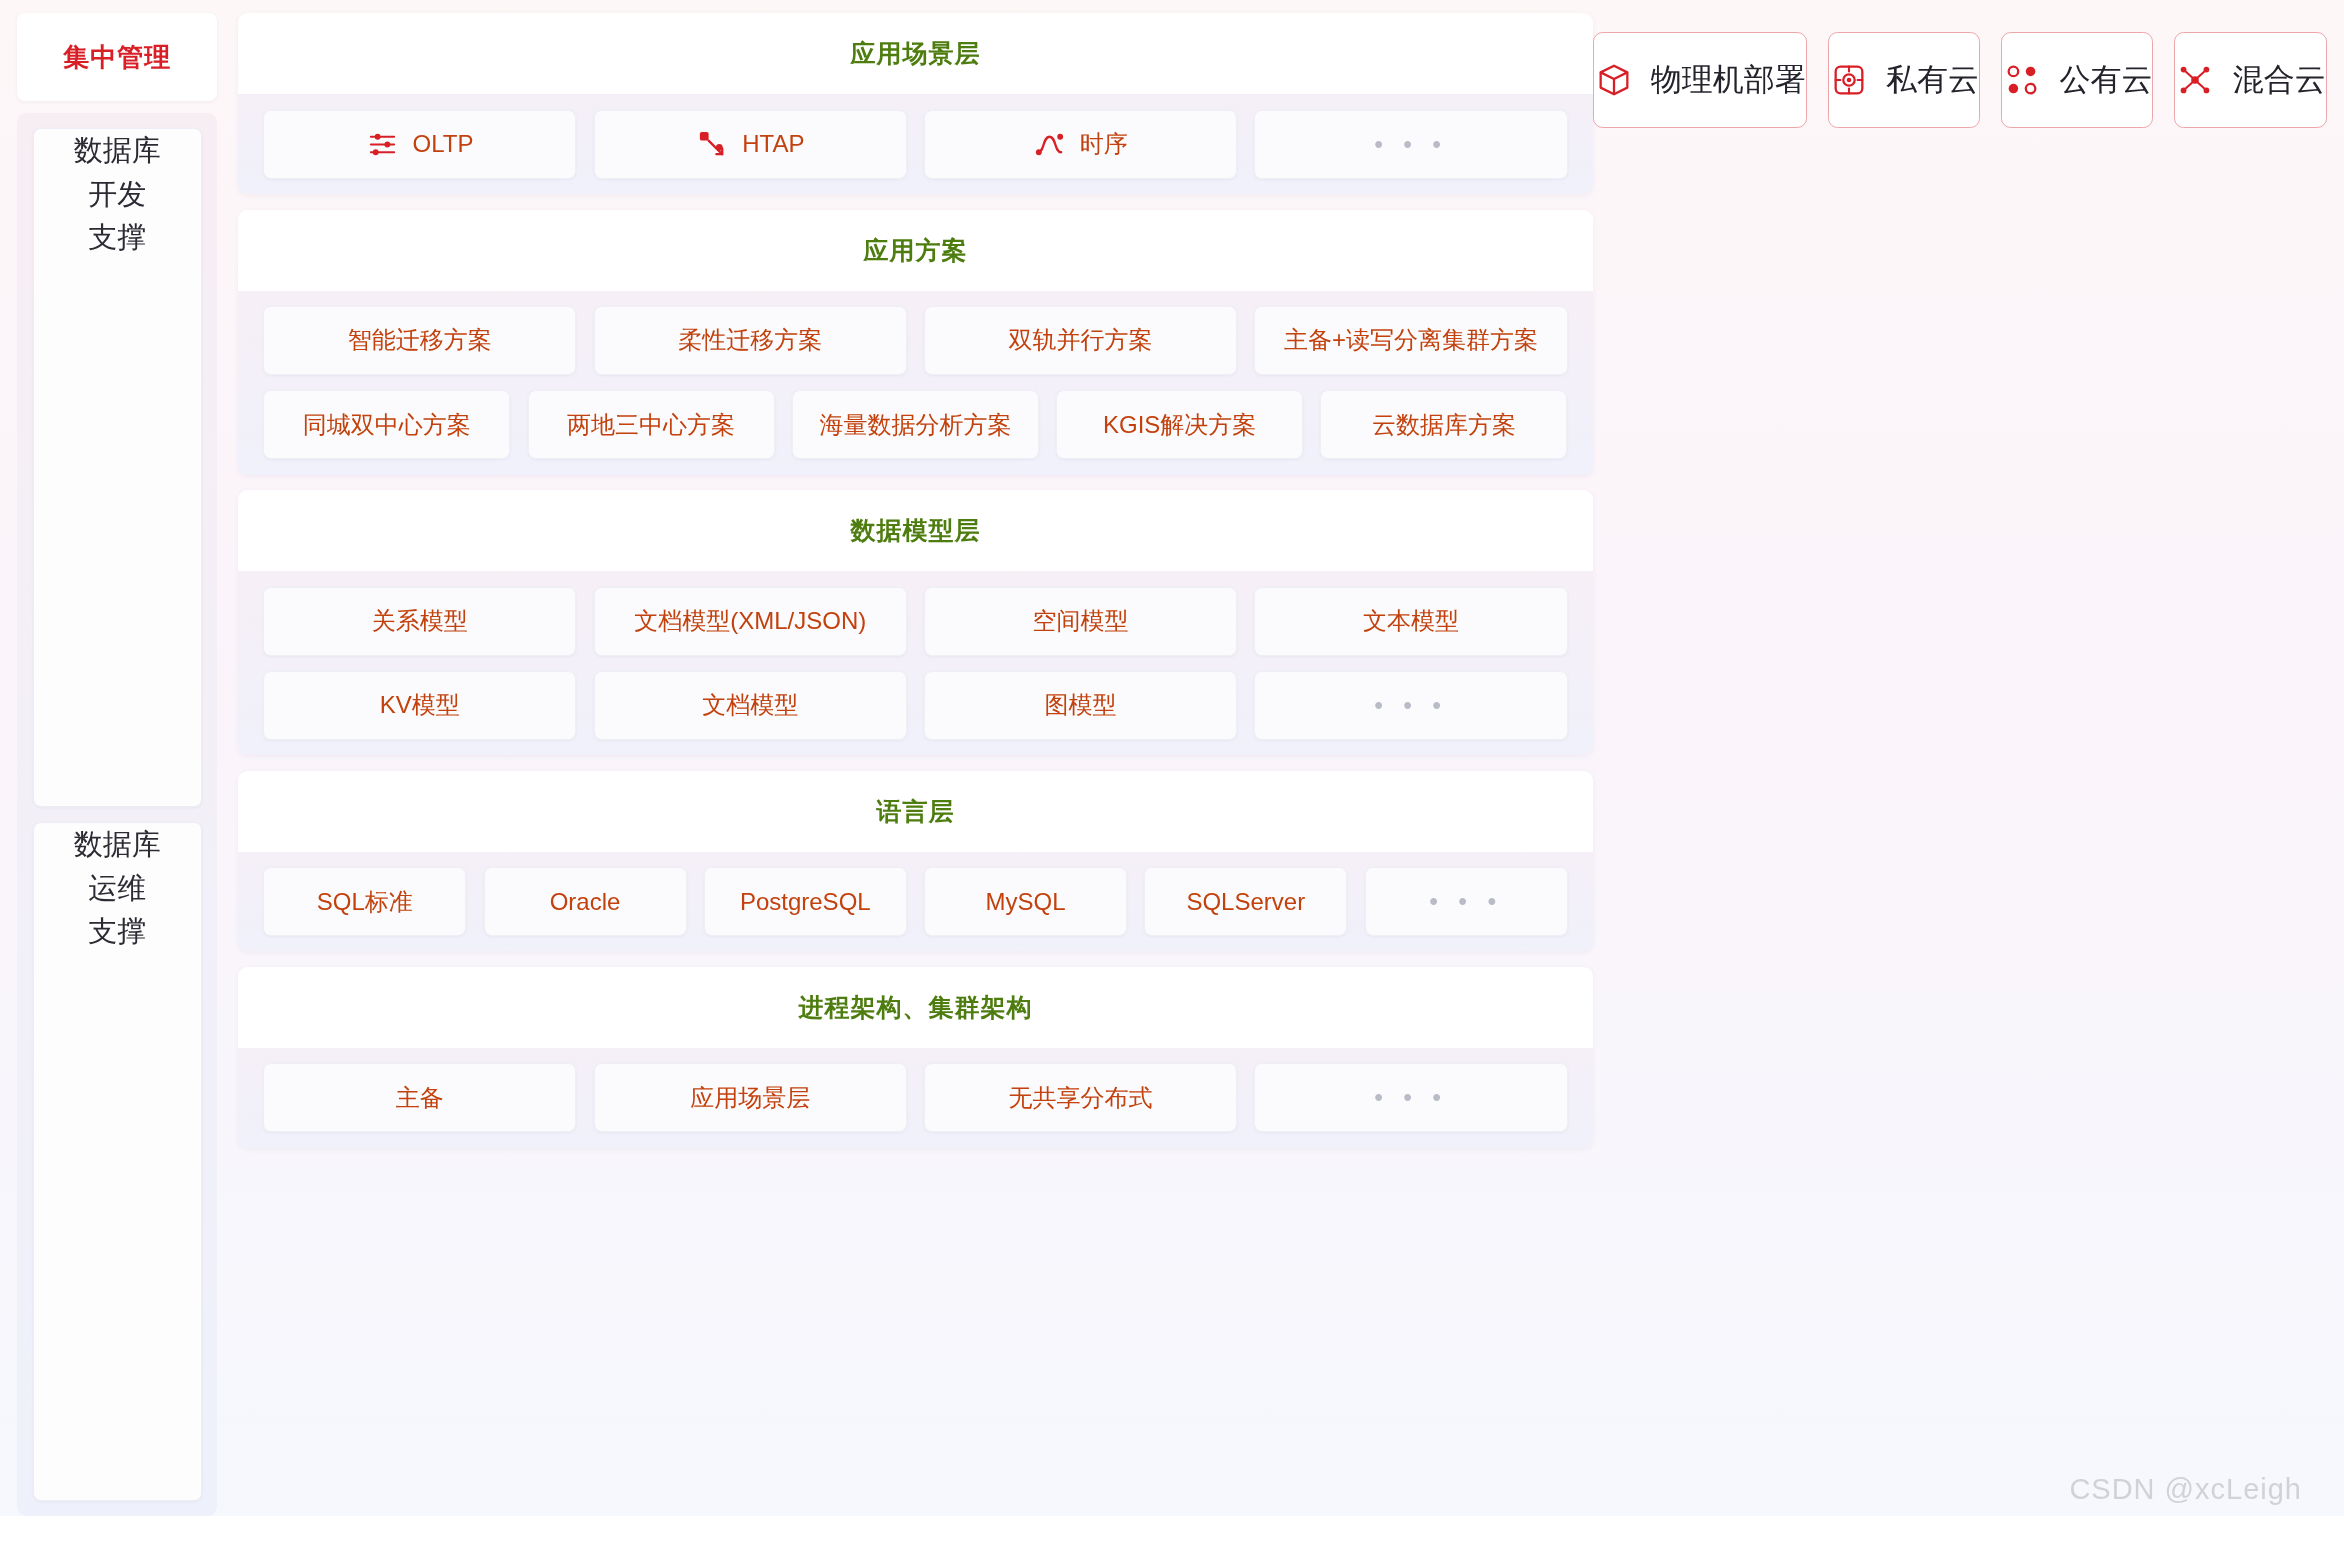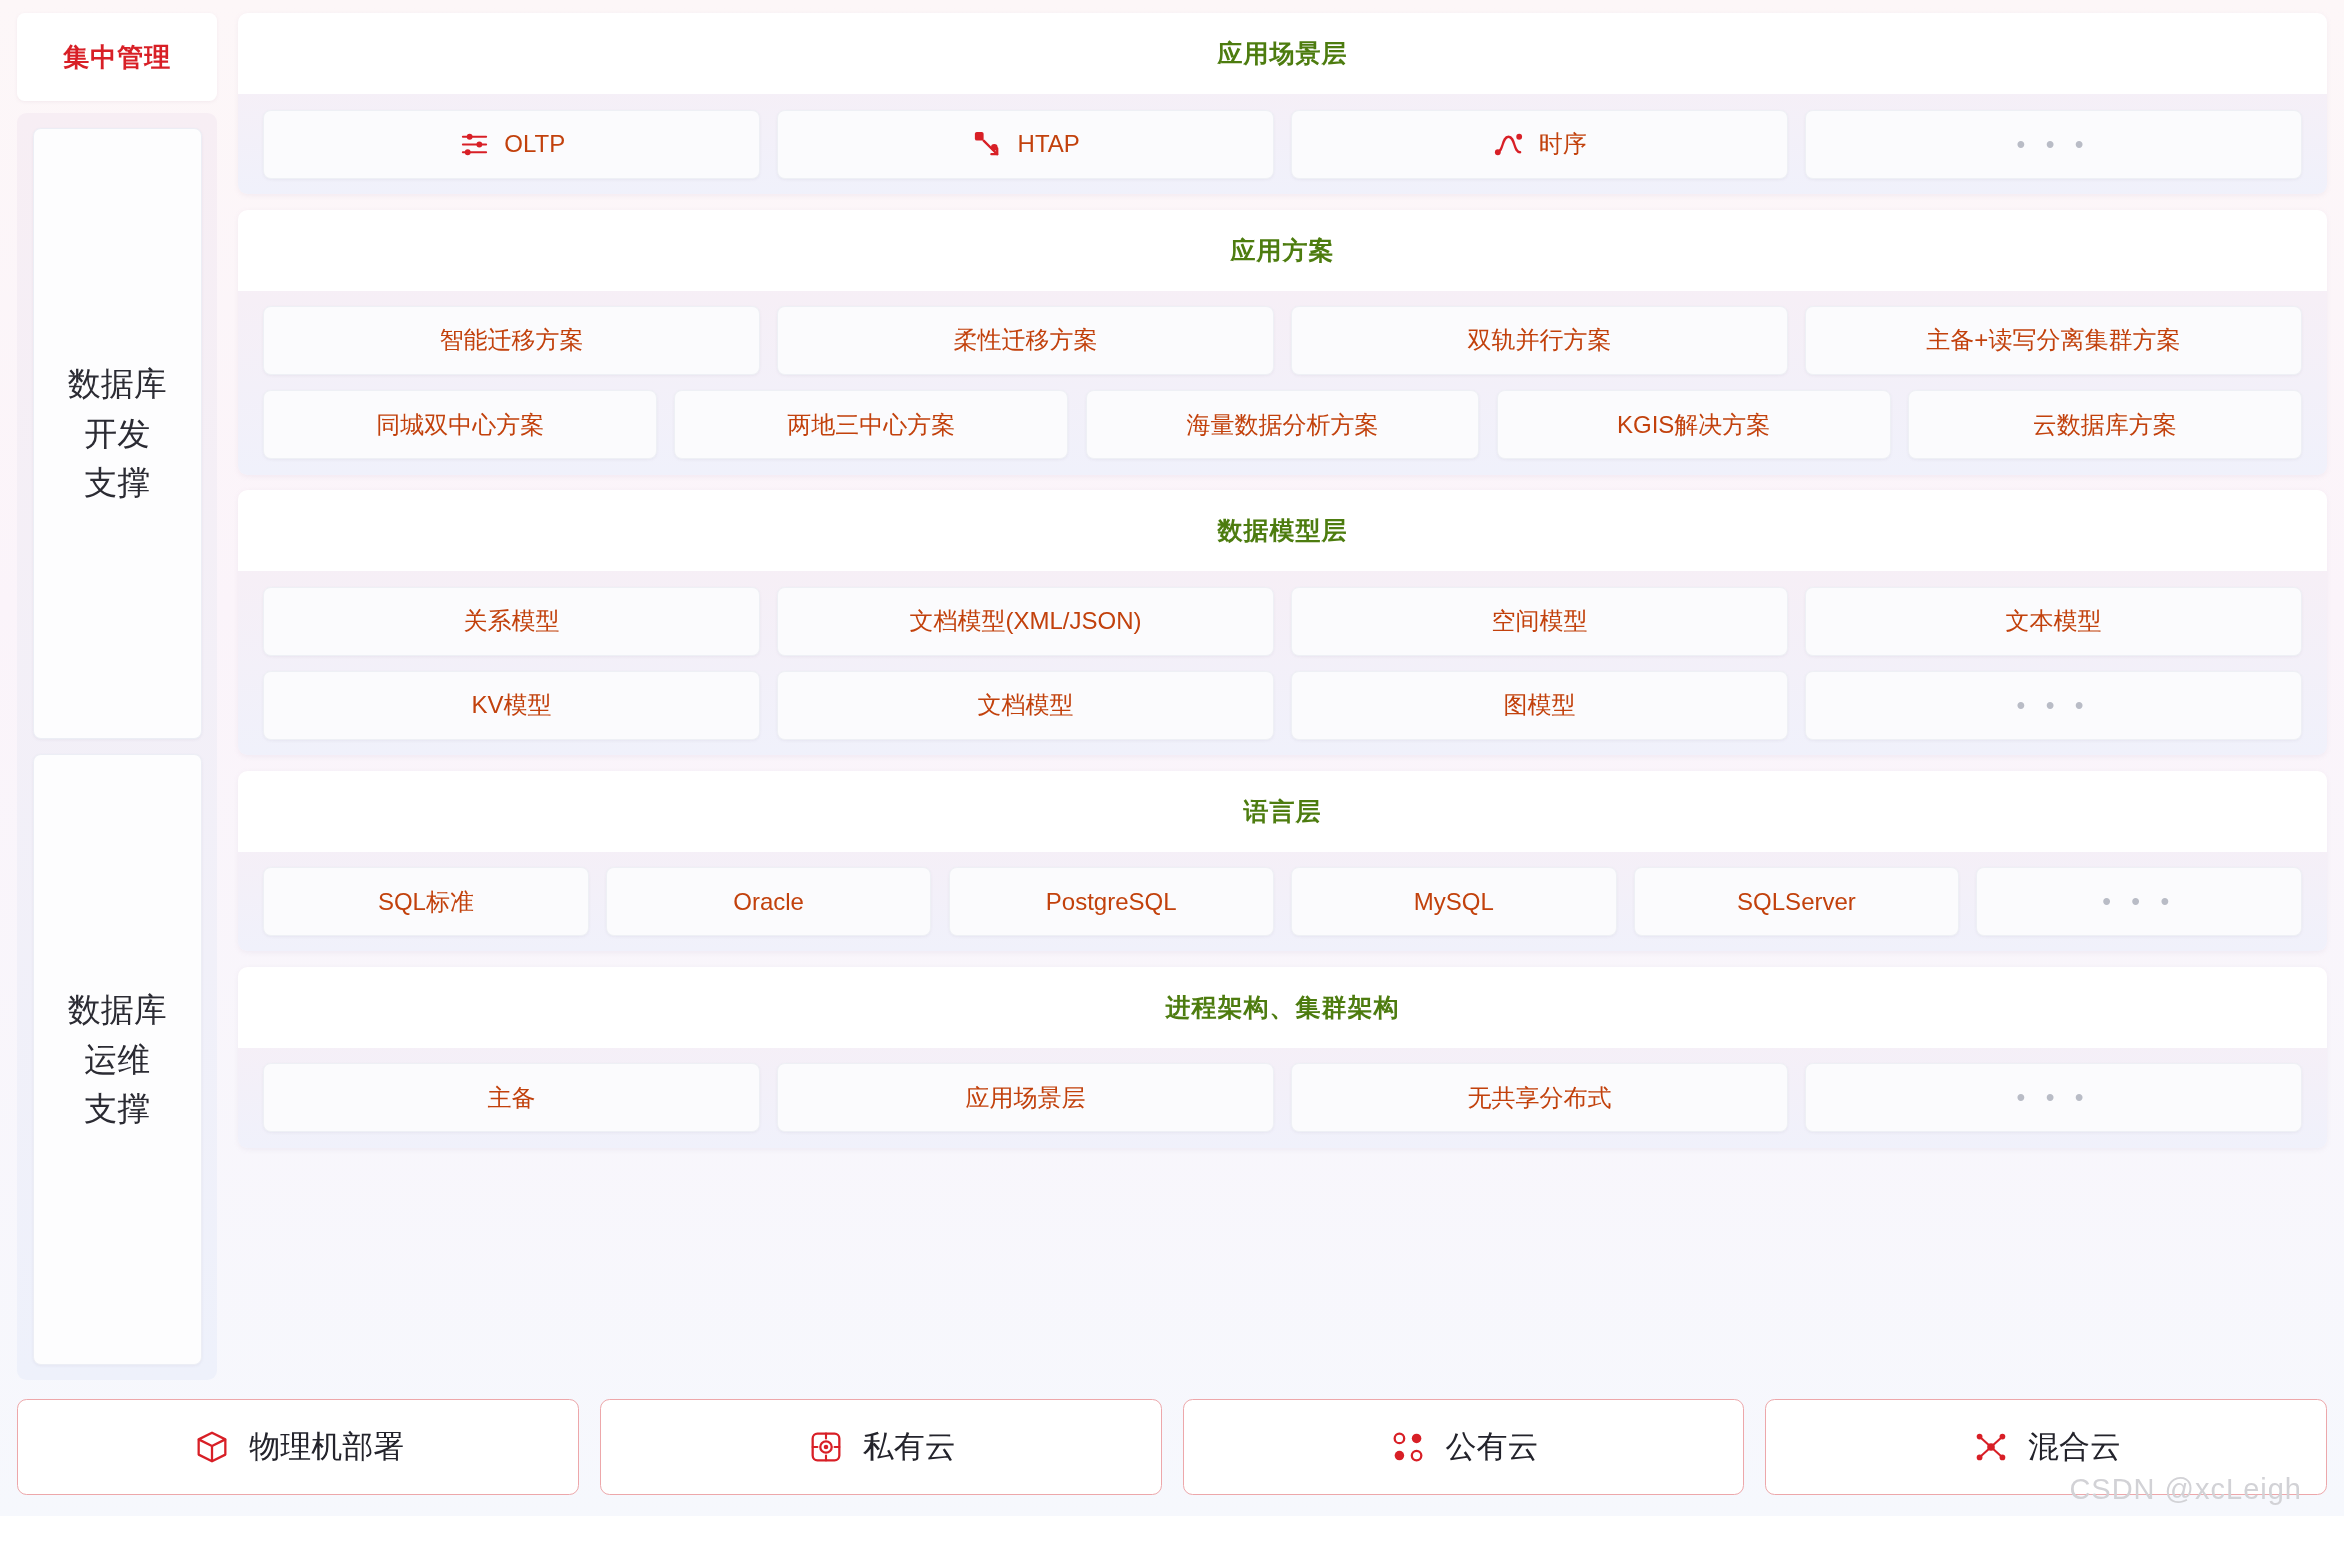--- a/index.html
+++ b/index.html
@@ -9,21 +9,21 @@
     background: #ffffff;
     font-family: "Liberation Sans", sans-serif;
   }
   .page {
     position: relative;
     width: 2344px;
     height: 1516px;
     background: linear-gradient(180deg, #fdf7f8 0%, #fbf4fa 40%, #f6f8fd 100%);
     padding: 13.4px 17.3px 0 17.3px;
     display: flex;
-    flex-direction: column;
+    flex-direction: row;
   }
   .top-area {
     display: flex;
     gap: 21px;
     flex: 1 1 auto;
     min-height: 0;
   }
   
   .rail {
     width: 200px;
@@ -53,25 +53,24 @@
     display: flex;
     flex-direction: column;
     gap: 15.4px;
   }
   .rail-cell {
     flex: 1 1 0;
     background: #fdfdfe;
     border: 1px solid #eceef5;
     border-radius: 7.7px;
     display: flex;
-    align-items: center;
     justify-content: center;
     text-align: center;
     color: #2b2b33;
-    font-size: 33px;
+    font-size: 29px;
     line-height: 1.5;
     box-shadow: 0 1px 2.9px rgba(150,140,170,0.10);
   }
   
   .stack {
     flex: 1 1 auto;
     display: flex;
     flex-direction: column;
     gap: 15.4px;
     min-width: 0;

